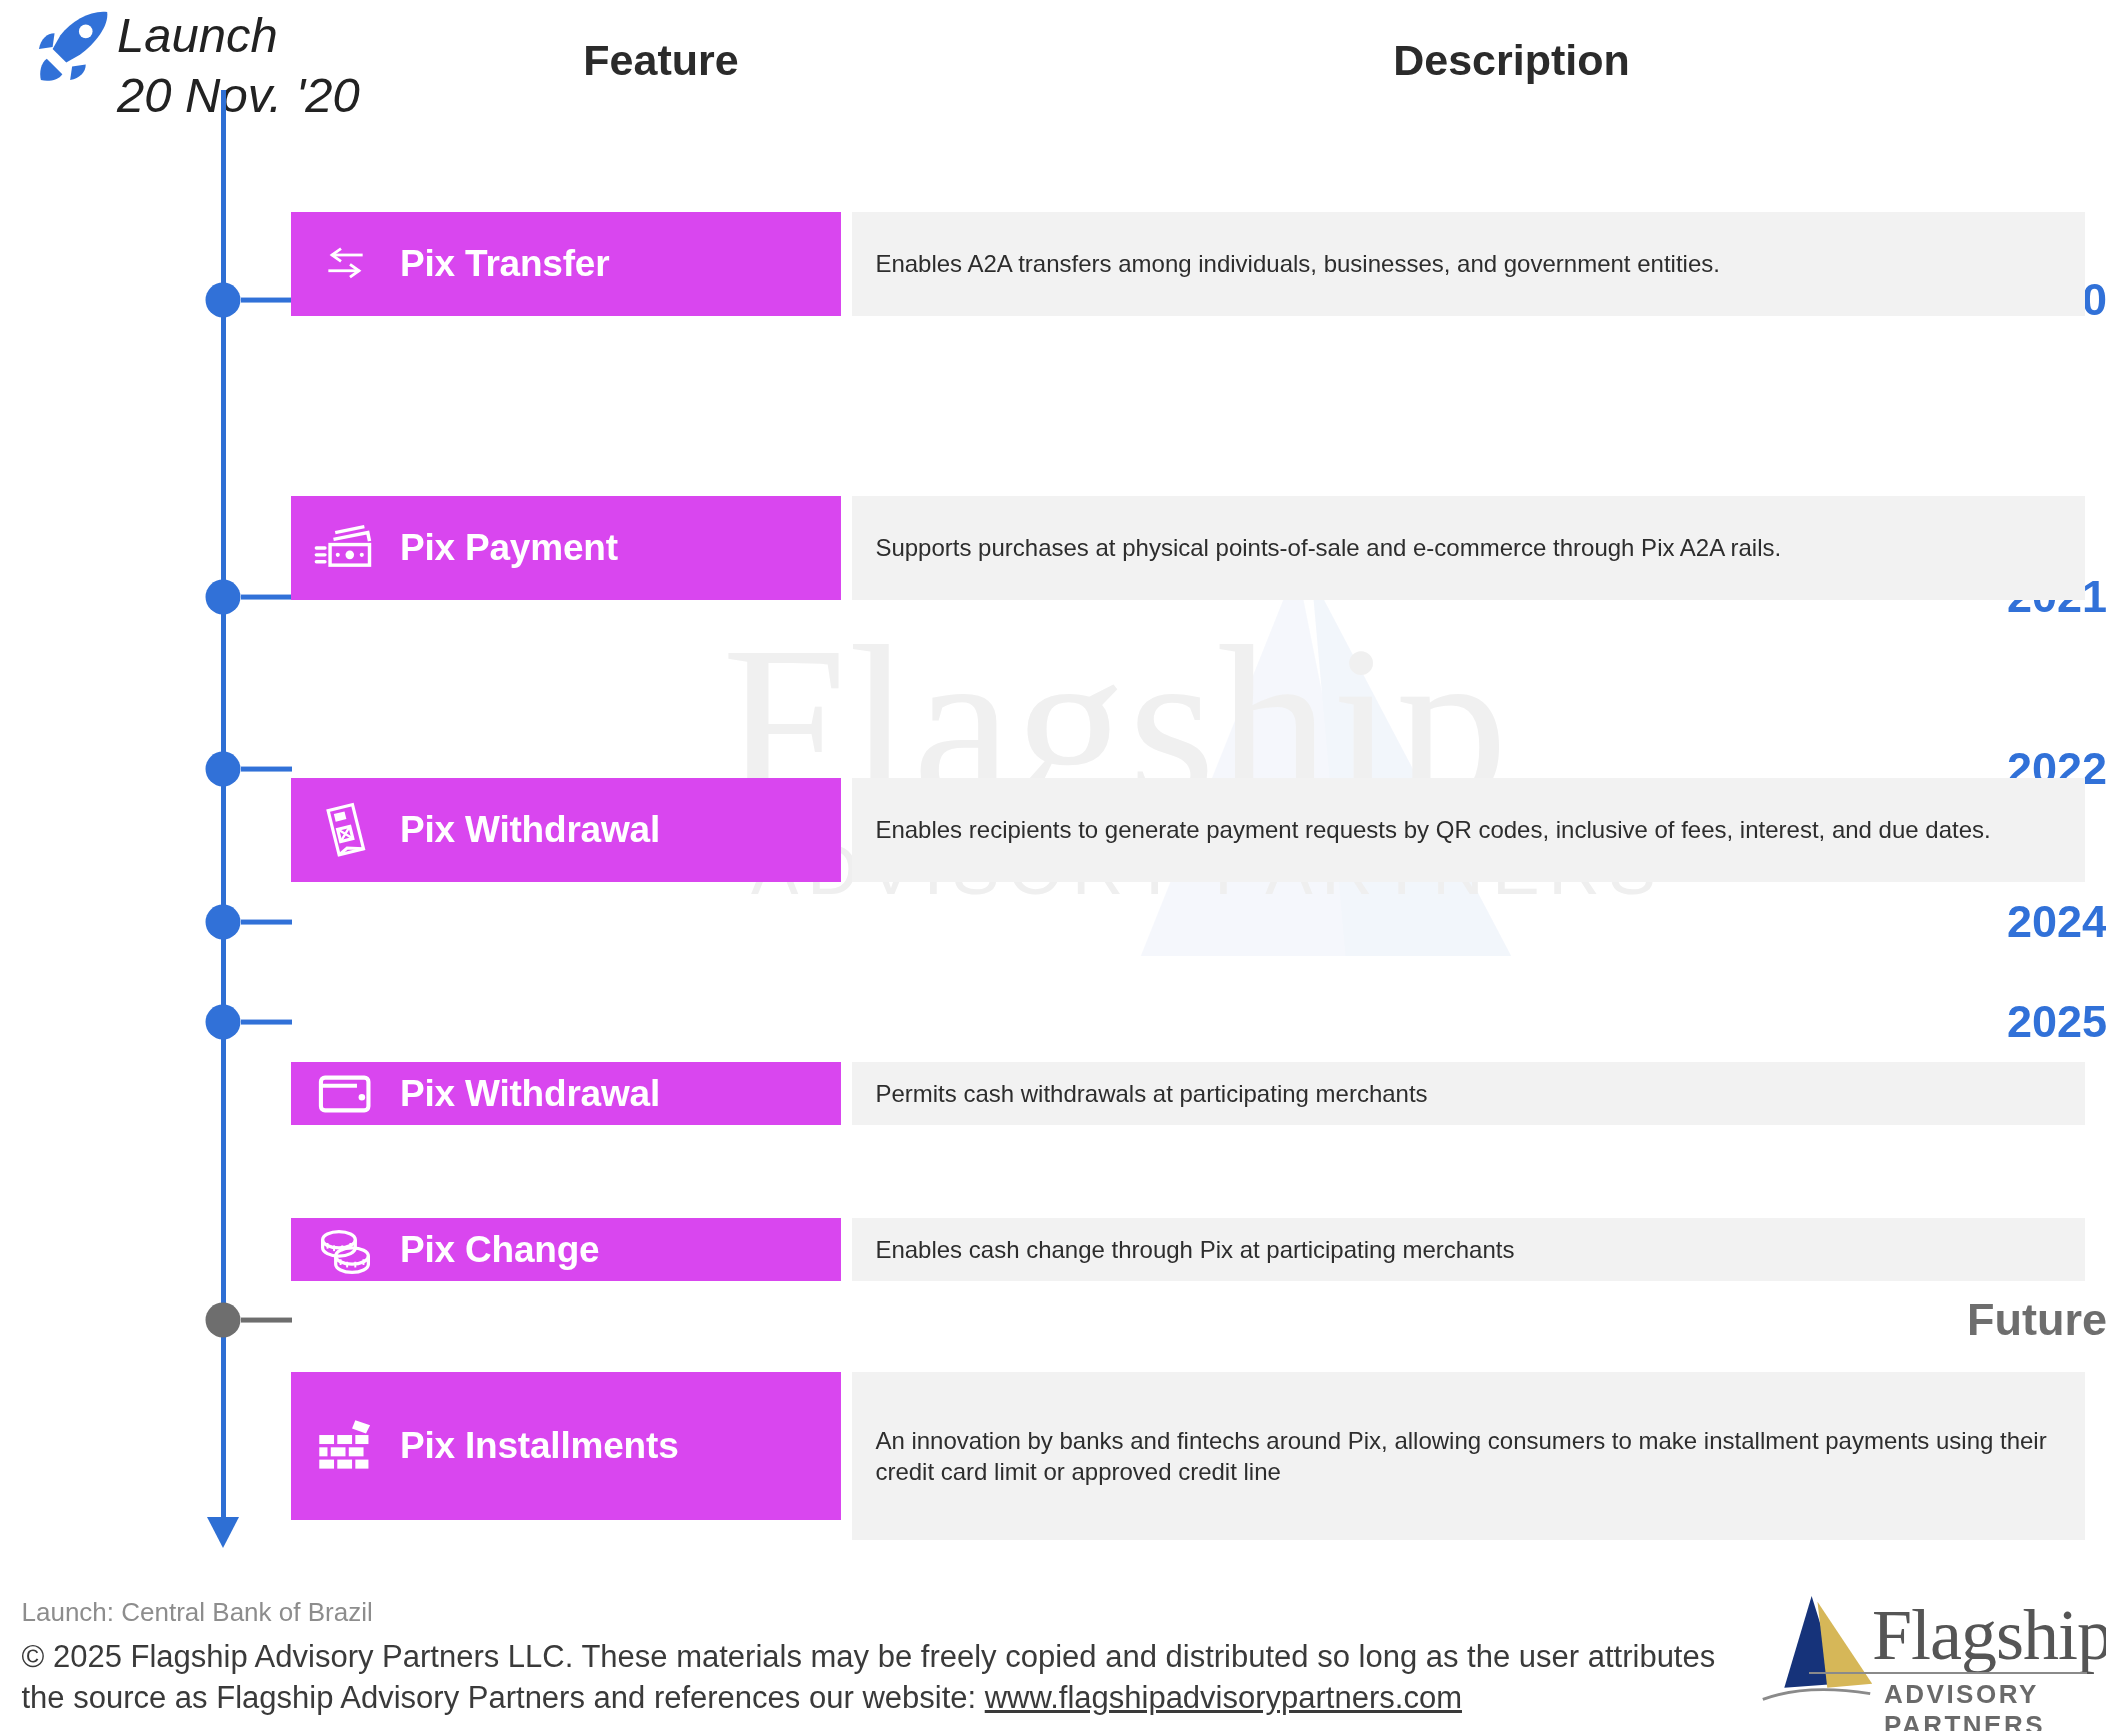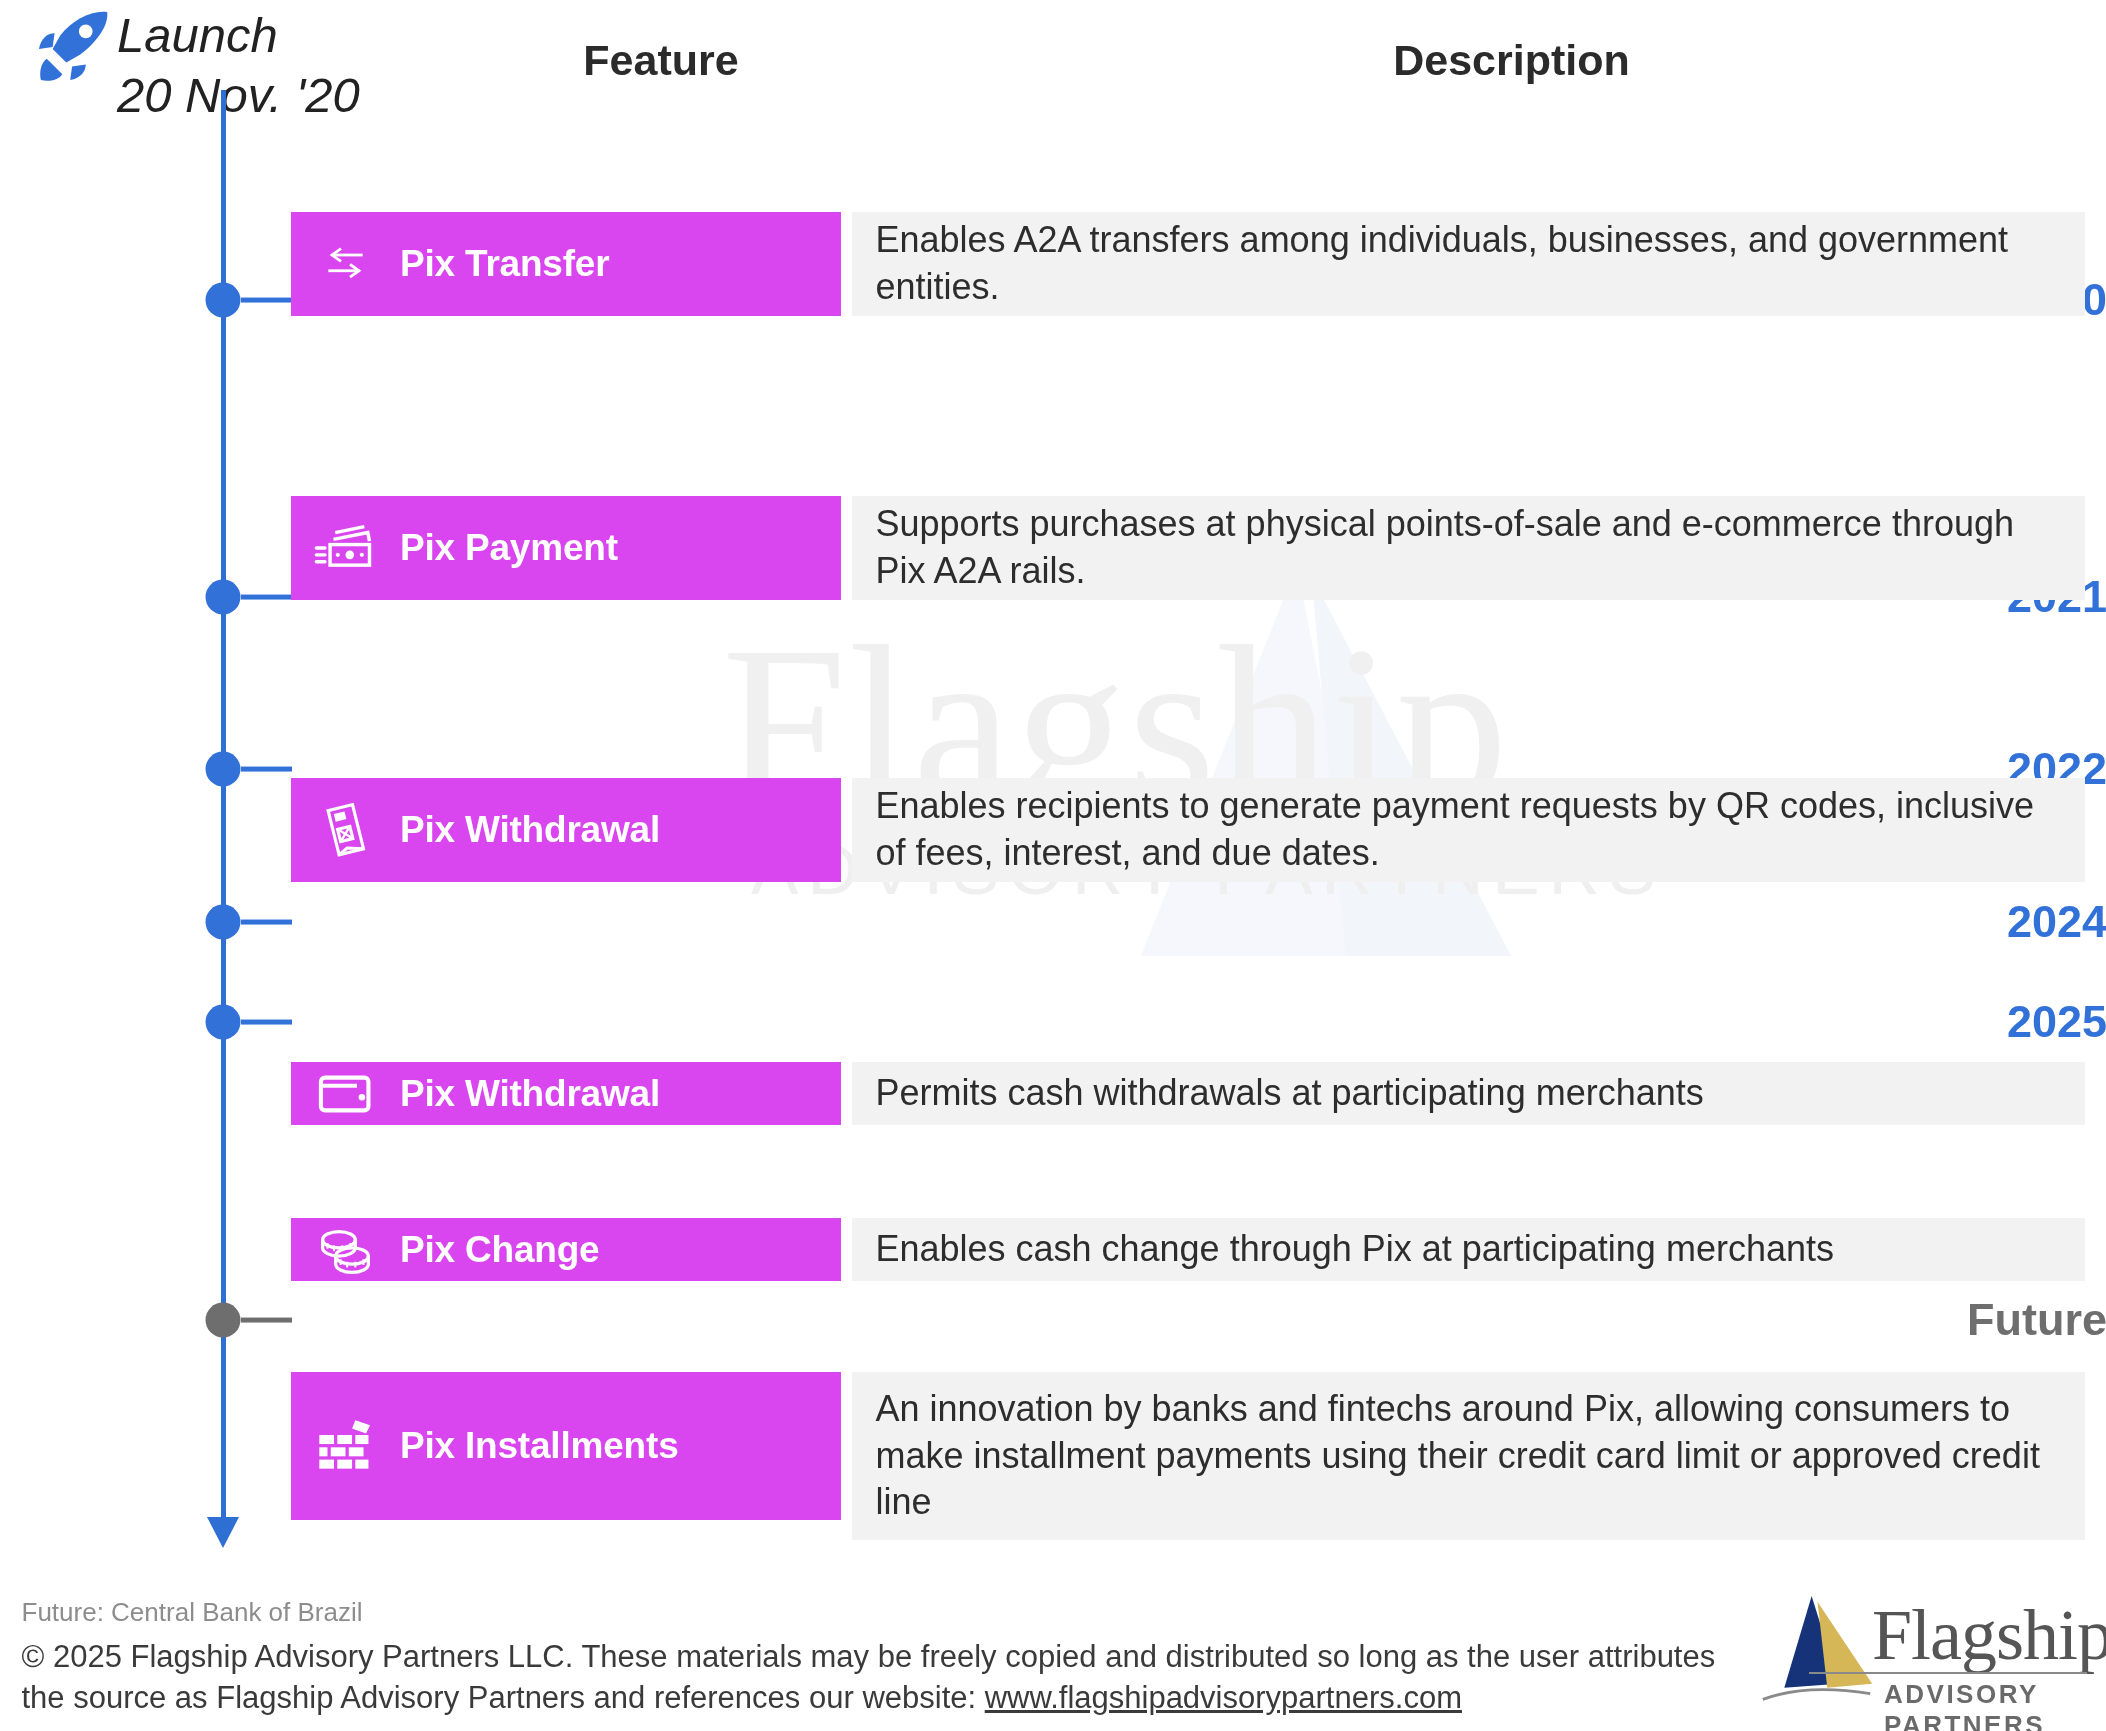--- a/index.html
+++ b/index.html
@@ -89,21 +89,21 @@
     font-size: 37px; font-weight: bold; color: #ffffff;
     line-height: 1.08; letter-spacing: -0.2px; white-space: nowrap;
     font-family: "Liberation Sans", sans-serif;
   }
   .desc {
     position: absolute; left: 852px; width: 1233px;
     background: #f2f2f2; display: flex; align-items: center;
   }
   .desc-txt {
     padding: 0 15.6px 0 23.4px;
-    font-size: 36px; color: #2d2d2d; line-height: 1.30;
+    font-size: 24px; color: #2d2d2d; line-height: 1.30;
     font-family: "Liberation Sans", sans-serif;
   }
 
   
   .footer {
     position: absolute; left: 21.5px; top: 1597px; width: 1716px;
   }
   .src {
     font-size: 26px; color: #8d8d8d; margin-bottom: 7.8px;
     font-family: "Liberation Sans", sans-serif;
@@ -344,21 +344,21 @@
     </div>
       <div class="row" style="top: 1241px; height: 160px;">
     
     </div>
       <div class="row" style="top: 1414px; height: 124px;">
     
     </div>
     </div>
 
   <div class="footer">
-    <div class="src">Future: Central Bank of Brazil</div>
+    <div class="src">Launch: Central Bank of Brazil</div>
     <div class="copy"><span>© 2025 Flagship Advisory Partners LLC. These materials may be freely copied and distributed so long as the user attributes the source as Flagship Advisory Partners and references our website: </span><span class="url">www.flagshipadvisorypartners.com</span></div>
   </div>
 
   <svg class="logo" viewBox="0 0 340 135">
     <path d="M58 6 L86 96 L30 100 Z" fill="#16337a"></path>
     <path d="M64 12 L120 96 L74 100 Z" fill="#d6b758"></path>
     <path d="M8 112 C40 100 80 100 118 106" stroke="#8a8a8a" stroke-width="3" fill="none"></path>
   </svg>
   <div class="logo-name">Flagship</div>
   <div class="logo-rule"></div>

